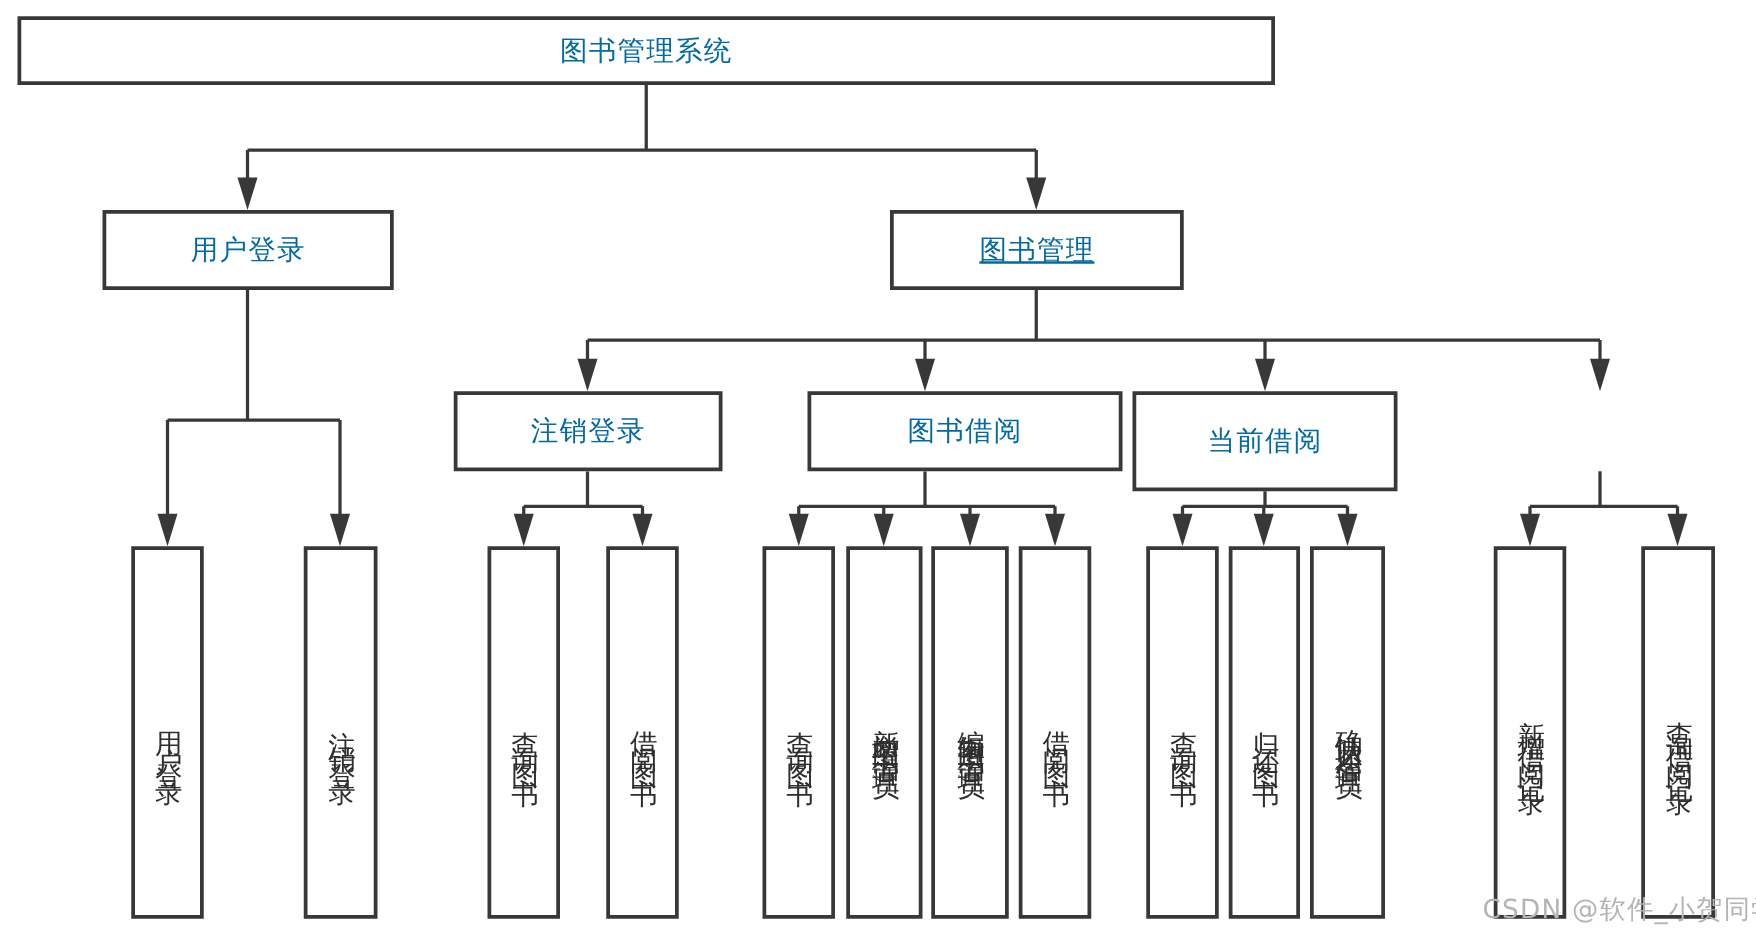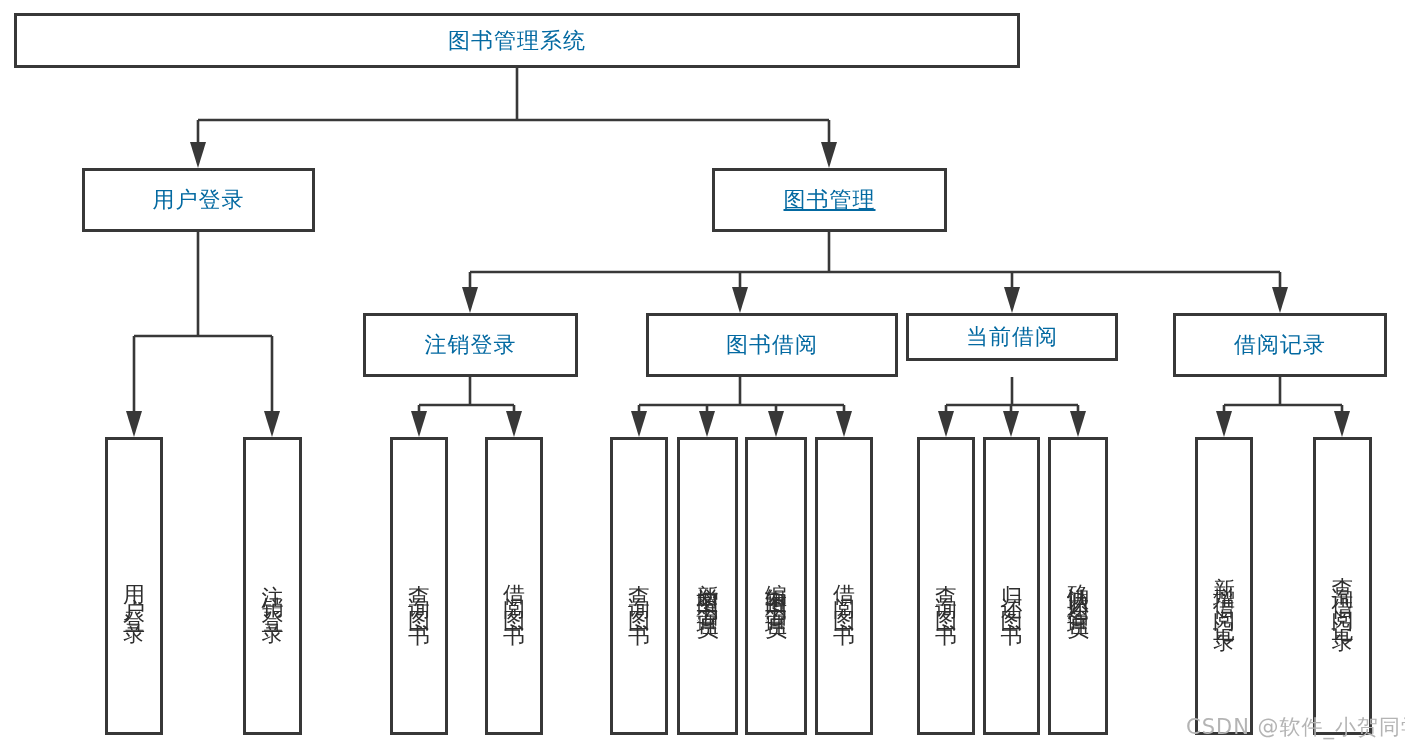--- a/index.html
+++ b/index.html
@@ -122,22 +122,21 @@
     </g>
   </svg>
 
   <div class="node" style="left:14px; top:13px; width:1006px; height:55px;">图书管理系统</div>
 
   <div class="node" style="left:82px; top:168px; width:233px; height:64px;">用户登录</div>
   <div class="node" style="left:712px; top:168px; width:235px; height:64px;text-decoration:underline;">图书管理</div>
 
   <div class="node" style="left:363px; top:313px; width:215px; height:64px;">注销登录</div>
   <div class="node" style="left:634px; top:313px; width:252px; height:64px;margin-left:12px;">图书借阅</div>
-  <div class="node" style="left:906px; top:313px; width:212px; height:48px;">当前借阅</div>
-  <div class="node" style="left:1173px; top:313px; width:214px; height:64px;">借阅记录</div>
+  <div class="node" style="left:906px; top:313px; width:212px; height:80px;">当前借阅</div>
 
   <div class="leaf" style="left:105px; width:58px;">
     <span class="vtext">用户登录</span>
   </div>
   <div class="leaf" style="left:243px; width:59px;">
     <span class="vtext">注销登录</span>
   </div>
 
   <div class="leaf" style="left:390px; width:58px;">
     <span class="vtext">查询图书</span>

